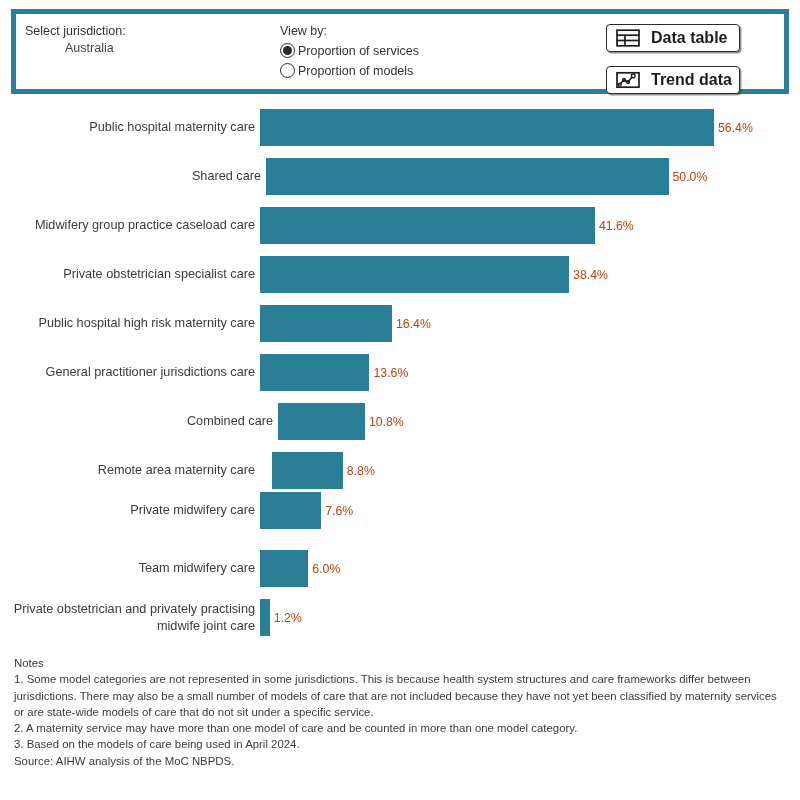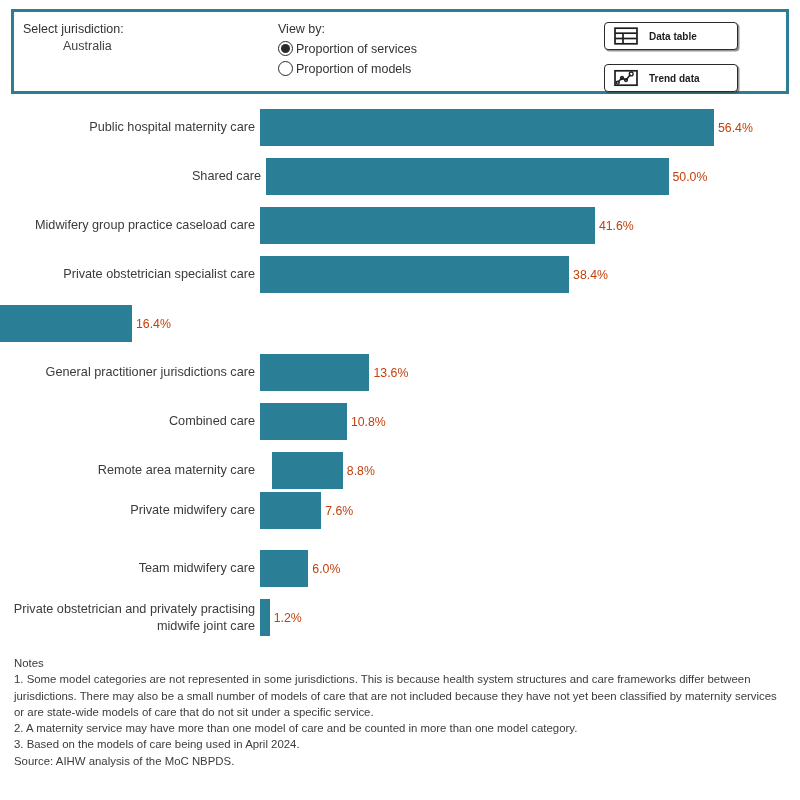--- a/index.html
+++ b/index.html
@@ -16,21 +16,21 @@
     position: relative;
   }
 
   
   #control-panel {
     position: absolute;
     left: 11px;
     top: 9px;
     width: 778px;
     height: 85px;
-    border: 3px solid #0c4a6e;
+    border: 5px solid #0c4a6e;
     box-sizing: border-box;
     background: #ffffff;
   }
 
   .ctrl-label {
     font-size: 12.5px;
     color: #333333;
     line-height: 17px;
     white-space: nowrap;
   }
@@ -103,21 +103,21 @@
   }
   #btn-data-table { top: 10px; }
   #btn-trend-data { top: 52px; }
   .hdr-btn .btn-icon {
     width: 24px;
     height: 18px;
     flex: 0 0 auto;
     display: block;
   }
   .hdr-btn .btn-label {
-    font-size: 10px;
+    font-size: 16px;
     font-weight: bold;
     color: #1d1d1d;
     margin-left: 11px;
     white-space: nowrap;
   }
 
   
   #chart-area {
     position: absolute;
     left: 0;
@@ -249,33 +249,34 @@
       </div>
     </div>
     <div class="bar-row" style="top: 150px;">
       <div class="bar-label">Private obstetrician specialist care</div>
       <div class="bar-wrap">
         <div class="bar-rect" style="width: 309.12px; background: rgb(42, 126, 150);"></div>
         <span class="bar-value">38.4%</span>
       </div>
     </div>
     <div class="bar-row" style="top: 199px;">
+      <div class="bar-label">Public hospital high risk maternity care</div>
       <div class="bar-wrap">
         <div class="bar-rect" style="width: 132.02px; background: rgb(42, 126, 150);"></div>
         <span class="bar-value">16.4%</span>
       </div>
     </div>
     <div class="bar-row" style="top: 248px;">
       <div class="bar-label">General practitioner jurisdictions care</div>
       <div class="bar-wrap">
         <div class="bar-rect" style="width: 109.48px; background: rgb(42, 126, 150);"></div>
         <span class="bar-value">13.6%</span>
       </div>
     </div>
-    <div class="bar-row" style="top: 297px;">
+    <div class="bar-row" style="top: 297px; padding-left: 18px;">
       <div class="bar-label">Combined care</div>
       <div class="bar-wrap">
         <div class="bar-rect" style="width: 86.94px; background: rgb(42, 126, 150);"></div>
         <span class="bar-value">10.8%</span>
       </div>
     </div>
     <div class="bar-row" style="top: 346px; gap: 12px;">
       <div class="bar-label">Remote area maternity care</div>
       <div class="bar-wrap">
         <div class="bar-rect" style="width: 70.84px; background: rgb(42, 126, 150);"></div>

